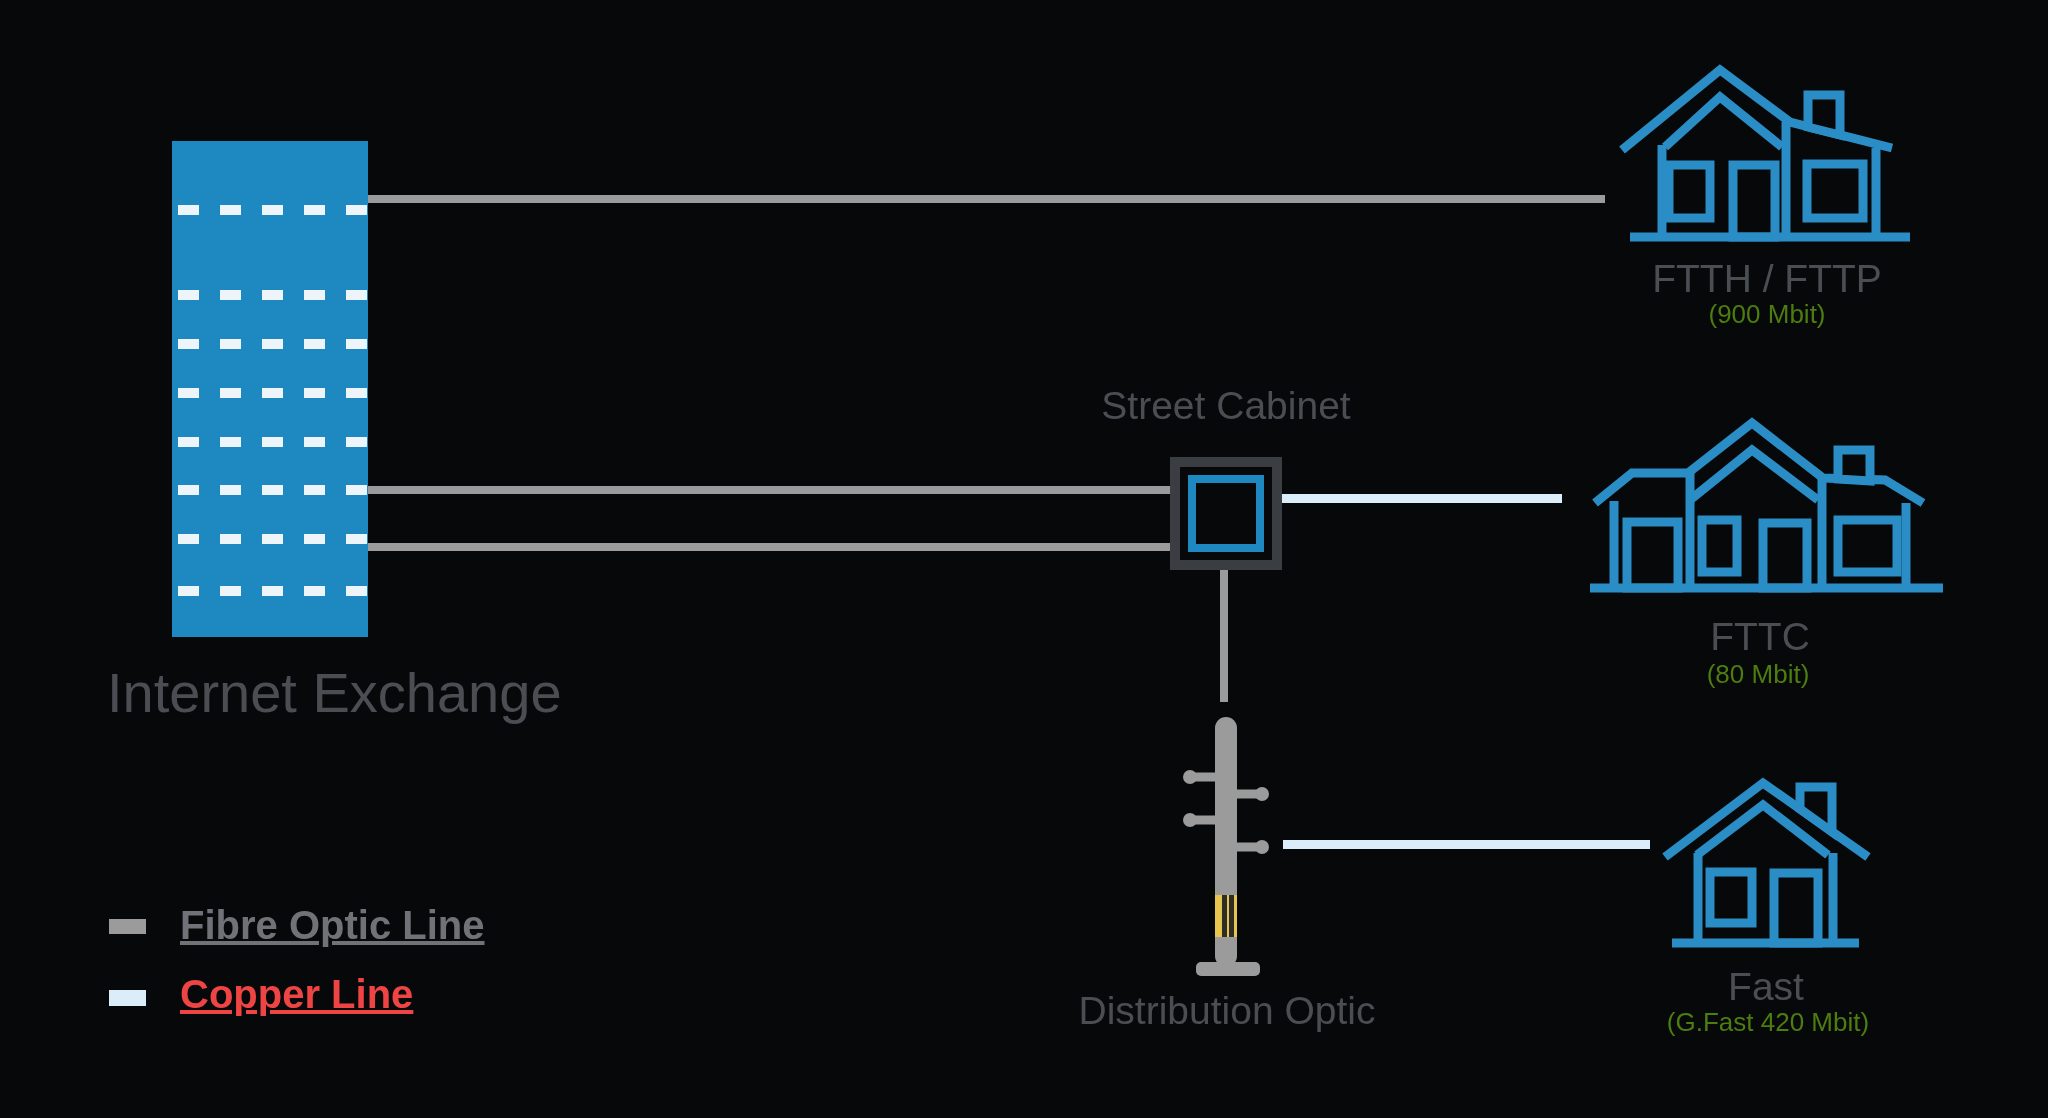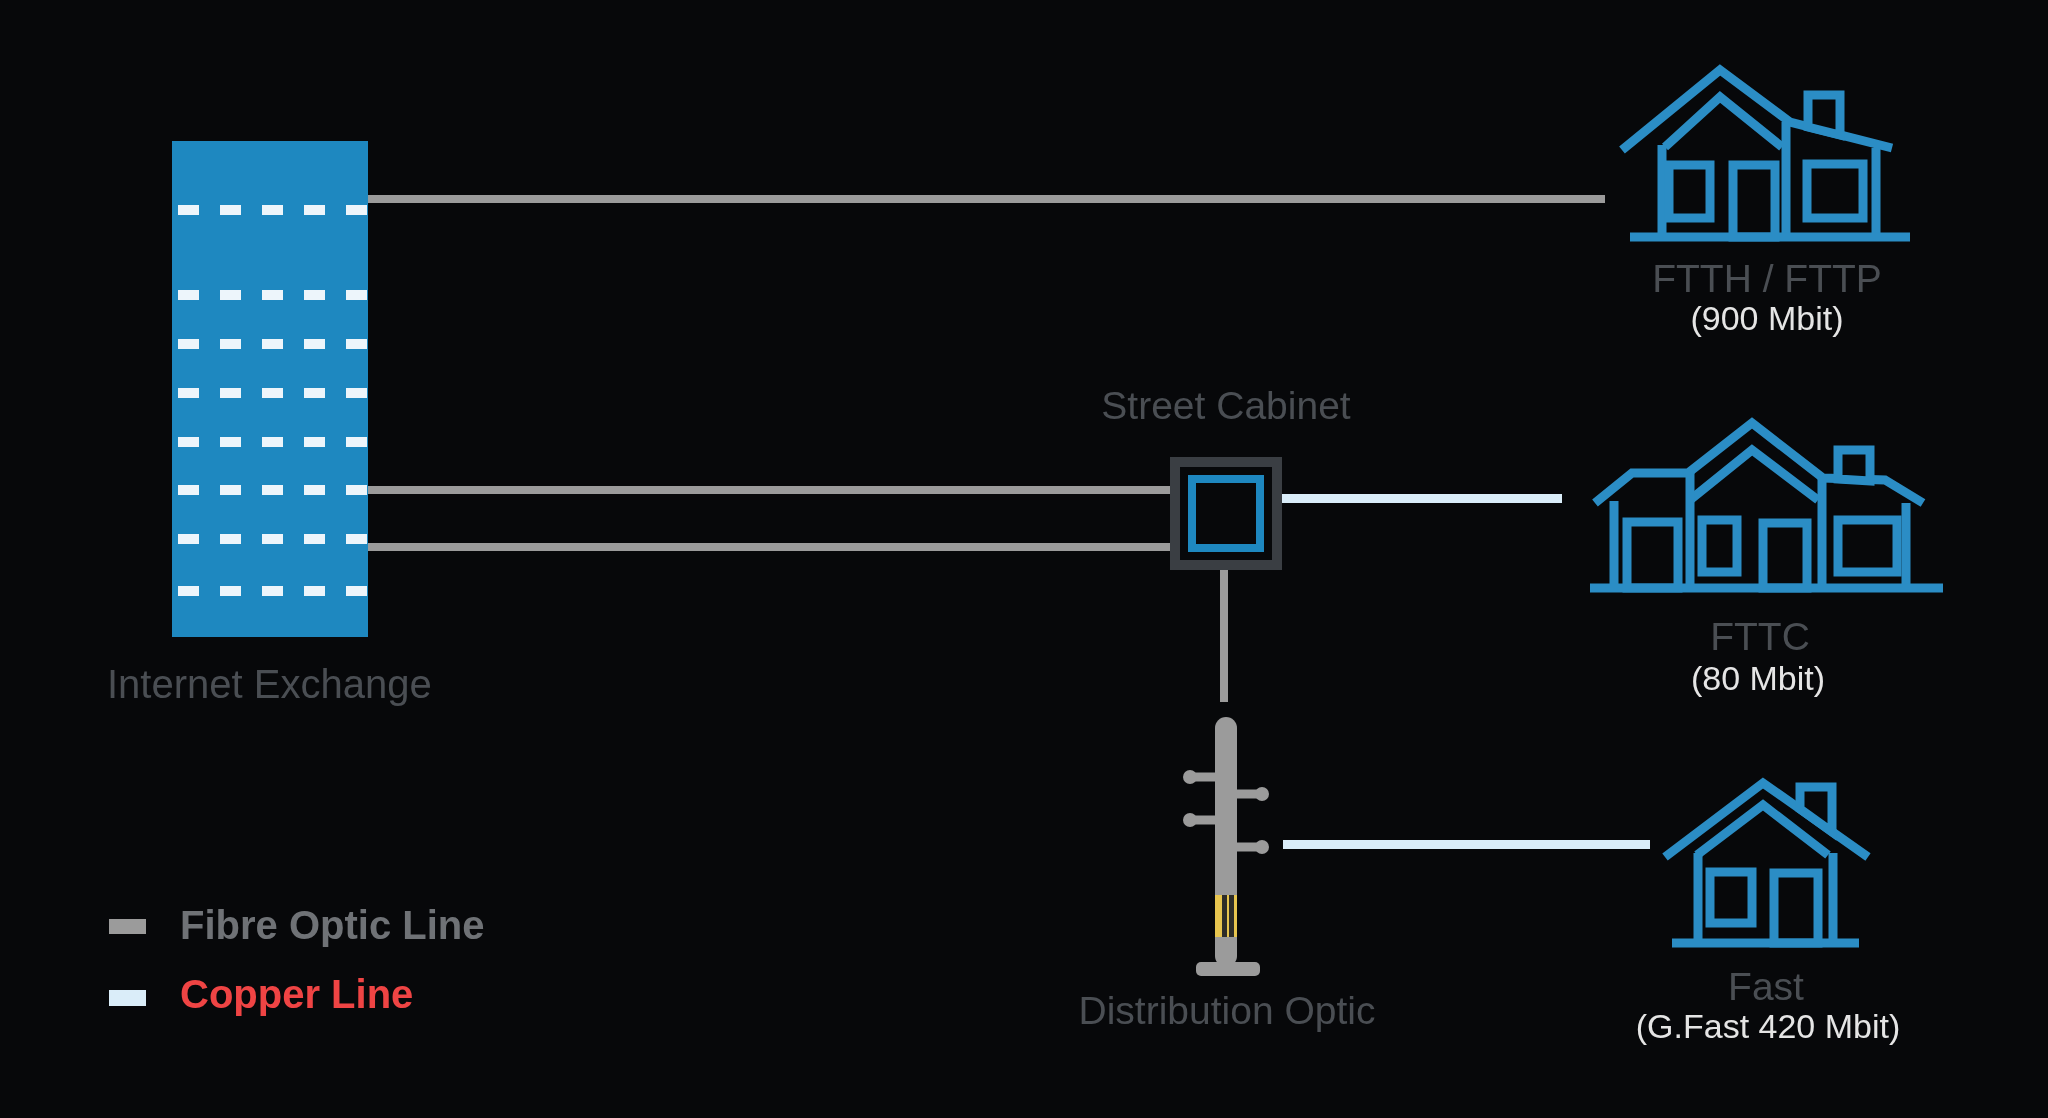--- a/index.html
+++ b/index.html
@@ -29,26 +29,26 @@
     position:absolute;left:8px;top:8px;right:8px;bottom:8px;
     box-sizing:border-box;border:8px solid #1e88c0;background:transparent;
   }
   
   .label{
     position:absolute;color:#4a4e53;font-size:39px;line-height:1.1;
     white-space:nowrap;font-weight:400;
   }
   .label.centered{transform:translateX(-50%);text-align:center;}
   .sublabel{
-    position:absolute;color:#e5e5e5;font-size:34px;line-height:1.1;
+    position:absolute;color:#4d7c0f;font-size:26px;line-height:1.1;
     white-space:nowrap;transform:translateX(-50%);text-align:right;
   }
   
   .legend-swatch{position:absolute;left:109px;width:37px;}
-  .legend-text{position:absolute;left:180px;font-size:40px;font-weight:700;line-height:1;white-space:nowrap;}
+  .legend-text{position:absolute;left:180px;font-size:40px;font-weight:700;line-height:1;white-space:nowrap;text-decoration:underline;}
   .fiber-text{color:#6f7276;}
   .copper-text{color:#ef4444;}
   
   .icon{position:absolute;overflow:visible;}
   .house-stroke{stroke:#2b8dc5;stroke-width:9;fill:none;}
   .house-chimney{stroke:#2b8dc5;stroke-width:9;fill:#07080a;}
 </style>
 </head>
 <body>
 
@@ -57,21 +57,21 @@
   <div class="ix-building">
     <div class="win-row" style="top:64px"></div>
     <div class="win-row" style="top:149px"></div>
     <div class="win-row" style="top:198px"></div>
     <div class="win-row" style="top:247px"></div>
     <div class="win-row" style="top:296px"></div>
     <div class="win-row" style="top:344px"></div>
     <div class="win-row" style="top:393px"></div>
     <div class="win-row" style="top:445px"></div>
   </div>
-  <div class="label" style="left:107px;top:662px;font-size:40px">Internet Exchange</div>
+  <div class="label" style="left:107px;top:662px;font-size:56px">Internet Exchange</div>
 
   <div class="line fiber" style="left:368px;top:195px;width:1237px;height:8px"></div>
   <div class="line fiber" style="left:368px;top:486px;width:802px;height:8px"></div>
   <div class="line fiber" style="left:368px;top:543px;width:802px;height:8px"></div>
   <div class="line fiber" style="left:1220px;top:570px;width:8px;height:132px"></div>
 
   <div class="line copper" style="left:1282px;top:494px;width:280px;height:9px"></div>
   <div class="line copper" style="left:1283px;top:840px;width:367px;height:9px"></div>
 
   <div class="cabinet">

